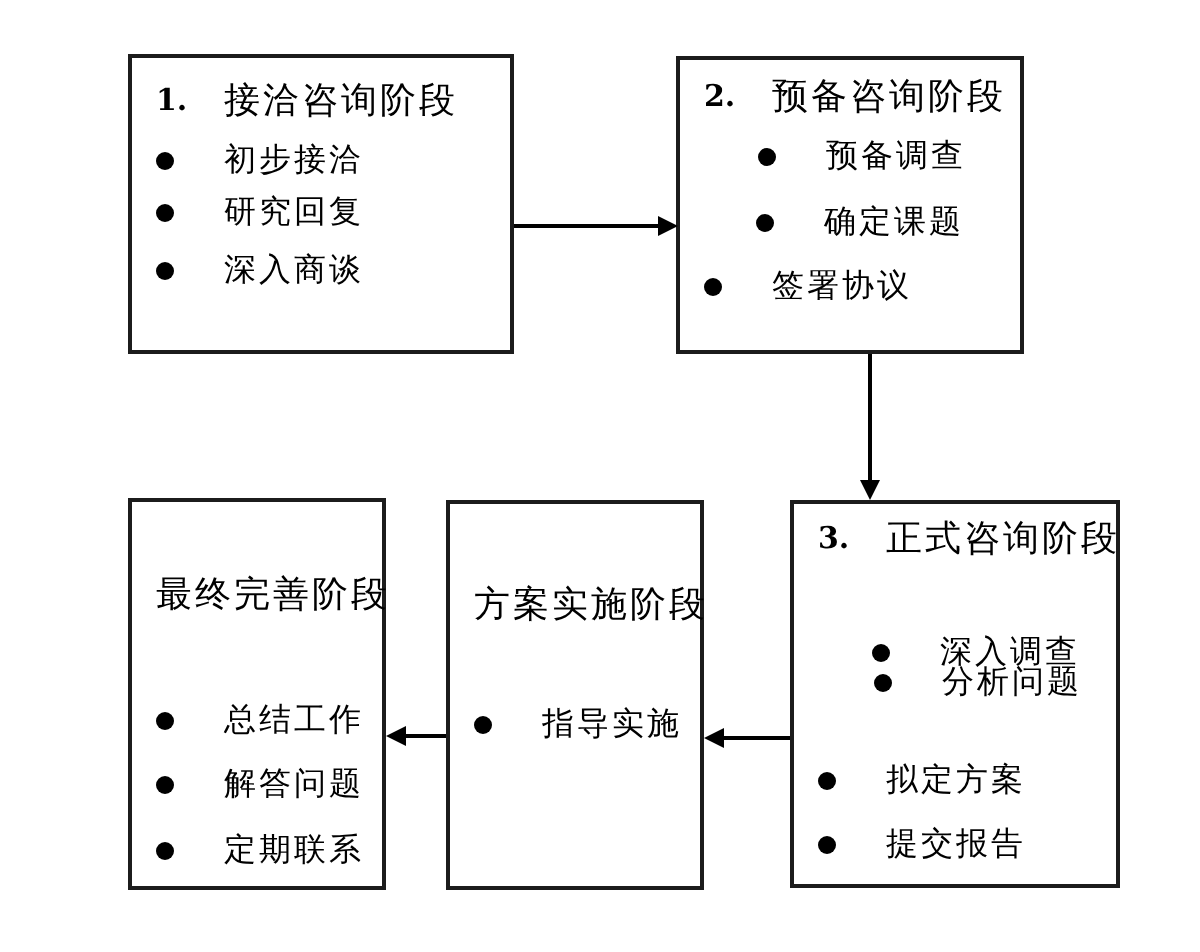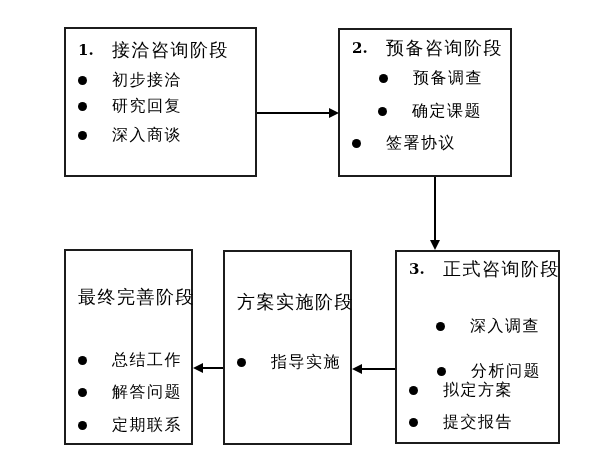--- a/index.html
+++ b/index.html
@@ -115,21 +115,21 @@
           <span class="num">3.</span>
         </span>
       <span class="title">正式咨询阶段</span>
     </div>
     <div class="row" style="top:63px;margin-left:27px;">
       <span class="lead">
           <span class="dot"></span>
         </span>
       <span class="item">深入调查</span>
     </div>
-    <div class="row" style="top:108px;padding-left:40px;">
+    <div class="row" style="top:78px;padding-left:40px;">
       <span class="lead">
           <span class="dot"></span>
         </span>
       <span class="item">分析问题</span>
     </div>
     <div class="row" style="top:127px;">
       <span class="lead">
           <span class="dot"></span>
         </span>
       <span class="item">拟定方案</span>

